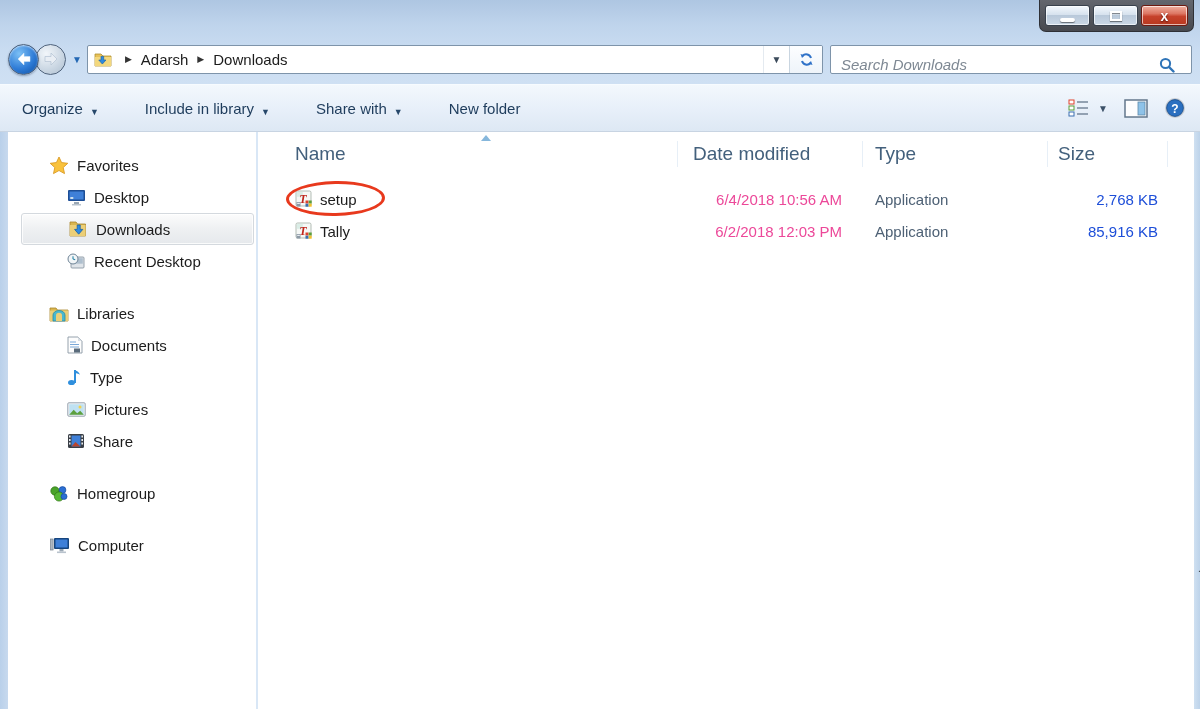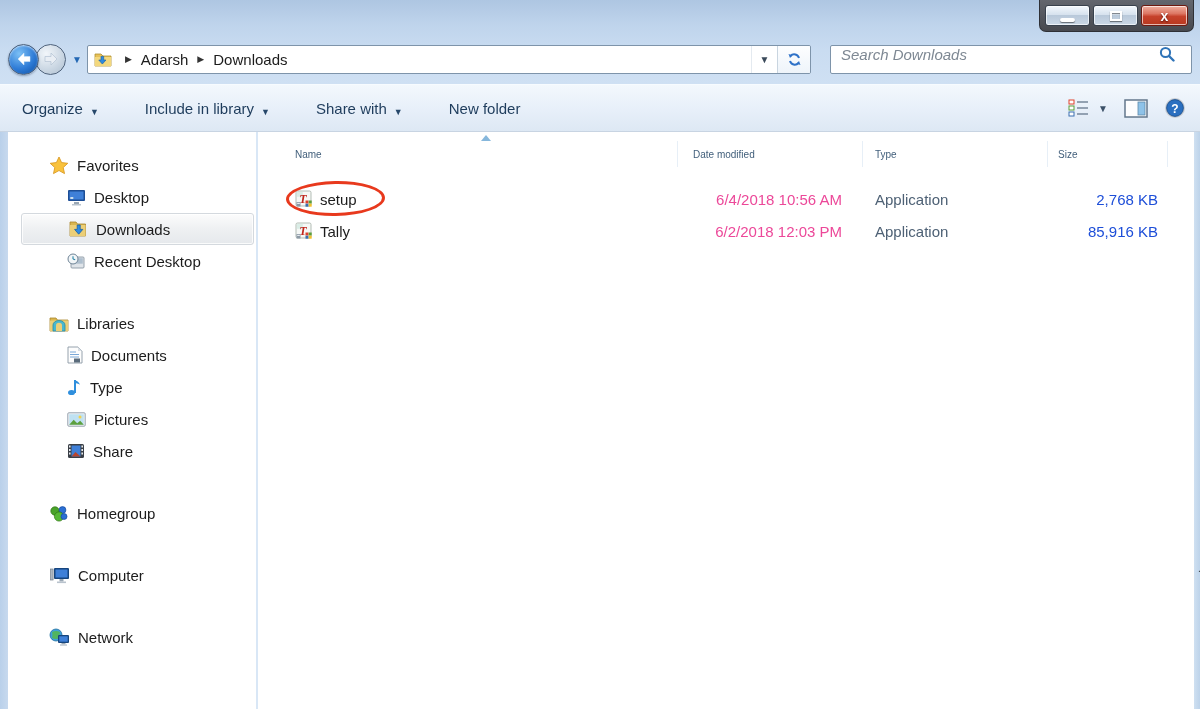--- a/index.html
+++ b/index.html
@@ -49,21 +49,21 @@
     display:flex; align-items:center; margin-right:7px; overflow:hidden;
   }
   .addr-main { flex:1 1 auto; display:flex; align-items:center; height:100%; padding-left:6px; font-size:15px; color:#1c1c1c; }
   .crumb-sep { font-size:9px; color:#333; margin:0 9px; }
   .crumb { cursor:default; }
   .addr-drop { flex:0 0 26px; height:100%; display:flex; align-items:center; justify-content:center; color:#3b4a5a; font-size:10px; border-left:1px solid #e4eaf0; }
   .addr-refresh { flex:0 0 33px; height:100%; display:flex; align-items:center; justify-content:center; border-left:1px solid #c9d5e0; background:linear-gradient(180deg,#fdfeff,#eef4fa); }
   .searchbox {
     flex:0 0 362px; height:29px; background:#fff;
     border:1px solid #7e94aa; border-radius:2px;
-    display:flex; align-items:flex-start; padding:0 16px 0 10px;margin-left:12px;
+    display:flex; align-items:flex-end; padding:0 16px 0 10px;
   }
   .searchbox input {
     flex:1; border:none; outline:none; font-family:"Liberation Sans",sans-serif;
     font-size:15px; color:#1c1c1c; background:transparent; font-style:italic;
   }
   .searchbox input::placeholder { color:#7e8893; font-style:italic; opacity:1; }
 
   
   .toolbar {
     height:48px; display:flex; align-items:center; padding:0 14px 0 22px;
@@ -78,35 +78,35 @@
   .chev-dark { font-size:10px; color:#3c5168; }
 
   
   .main { display:flex; height:707px; position:relative;gap:11px; }
   .edge-left { flex:0 0 8px; background:linear-gradient(90deg,#b9d0ea,#c7d9ee); }
   .edge-right { flex:0 0 6px; background:linear-gradient(90deg,#cfe0f1,#bdd3ea); }
   .sidebar { flex:0 0 239px; background:#fff; border-right:2px solid #d9e7f6; padding-top:17px; font-size:15px; color:#1c1c1c; overflow:hidden; }
   .side-item { height:32px; display:flex; align-items:center; gap:8px; cursor:default; }
   .side-item.section { padding-left:30px; }
   .side-item.child { padding-left:48px; }
-  .side-item.spaced { margin-top:30px; }
+  .side-item.spaced { margin-top:20px; }
   .side-item.selected {
     margin:0 2px; padding-left:46px; border:1px solid #d4d9de; border-radius:3px;
     background:linear-gradient(180deg,#fcfcfc,#eef0f2 50%,#e6e9ec);
     box-shadow:inset 0 0 0 1px rgba(255,255,255,.8);
   }
   .icon { flex:0 0 auto; display:inline-flex; }
 
   .content { flex:1 1 auto; position:relative; background:#fff; }
   .sort-arrow {
     position:absolute; left:212px; top:3px; width:0; height:0;
     border-left:5px solid transparent; border-right:5px solid transparent;
     border-bottom:6px solid #86b7dc;
   }
-  .list-header { display:flex; height:40px; align-items:center; margin-top:2px; font-size:10px; color:#43607c; }
+  .list-header { display:flex; height:40px; align-items:center; margin-top:2px; font-size:19px; color:#43607c; }
   .hcell { height:26px; display:flex; align-items:center; border-right:1px solid #e7eff7; cursor:default; }
   .hcell.c-name { width:409px; padding-left:26px; }
   .hcell.c-date { width:185px; padding-left:15px; }
   .hcell.c-type { width:185px; padding-left:12px; }
   .hcell.c-size { width:120px; padding-left:10px; }
 
   .rows { margin-top:9px; }
   .frow { display:flex; height:32px; align-items:center; font-size:15px; cursor:default; }
   .cell { overflow:hidden; white-space:nowrap; }
   .cell.c-name { width:409px; padding-left:26px; display:flex; align-items:center; gap:7px; color:#1c1c1c; }
@@ -373,33 +373,20 @@
               <rect x="1.5" y="3" width="2.6" height="11" fill="#aeb8c2" stroke="#77828d" stroke-width="0.7"></rect>
               <rect x="5" y="2" width="15" height="11" rx="1" fill="#16457e"></rect>
               <rect x="6.5" y="3.5" width="12" height="8" fill="#3f80d8"></rect>
               <rect x="10.5" y="13" width="4" height="2.5" fill="#9aa7b4"></rect>
               <rect x="8" y="15.5" width="9" height="1.6" fill="#b9c3cd"></rect>
             </svg>
         </span>
         <span>Computer</span>
       </div>
 
-      <div class="side-item section spaced">
-        <span class="icon">
-          <svg width="21" height="18" viewBox="0 0 21 18">
-              <circle cx="7" cy="7" r="6" fill="#3fa0d8" stroke="#1f6ea0" stroke-width="0.8"></circle>
-              <path d="M3 4 q4 -2 8 0 q-1 3 0 6 q-4 2 -8 0 q1 -3 0 -6" fill="#55b84a" opacity="0.85"></path>
-              <rect x="9" y="7" width="11" height="8" rx="1" fill="#16457e"></rect>
-              <rect x="10.3" y="8.3" width="8.4" height="5.4" fill="#3f80d8"></rect>
-              <rect x="12.5" y="15" width="4" height="1.4" fill="#9aa7b4"></rect>
-              <rect x="11" y="16.4" width="7" height="1.3" fill="#b9c3cd"></rect>
-            </svg>
-        </span>
-        <span>Network</span>
-      </div>
     </div>
 
     <div class="content">
       <div class="sort-arrow"></div>
 
       <div class="list-header">
         <div class="hcell c-name">
             <span>Name</span>
           </div>
         <div class="hcell c-date">

